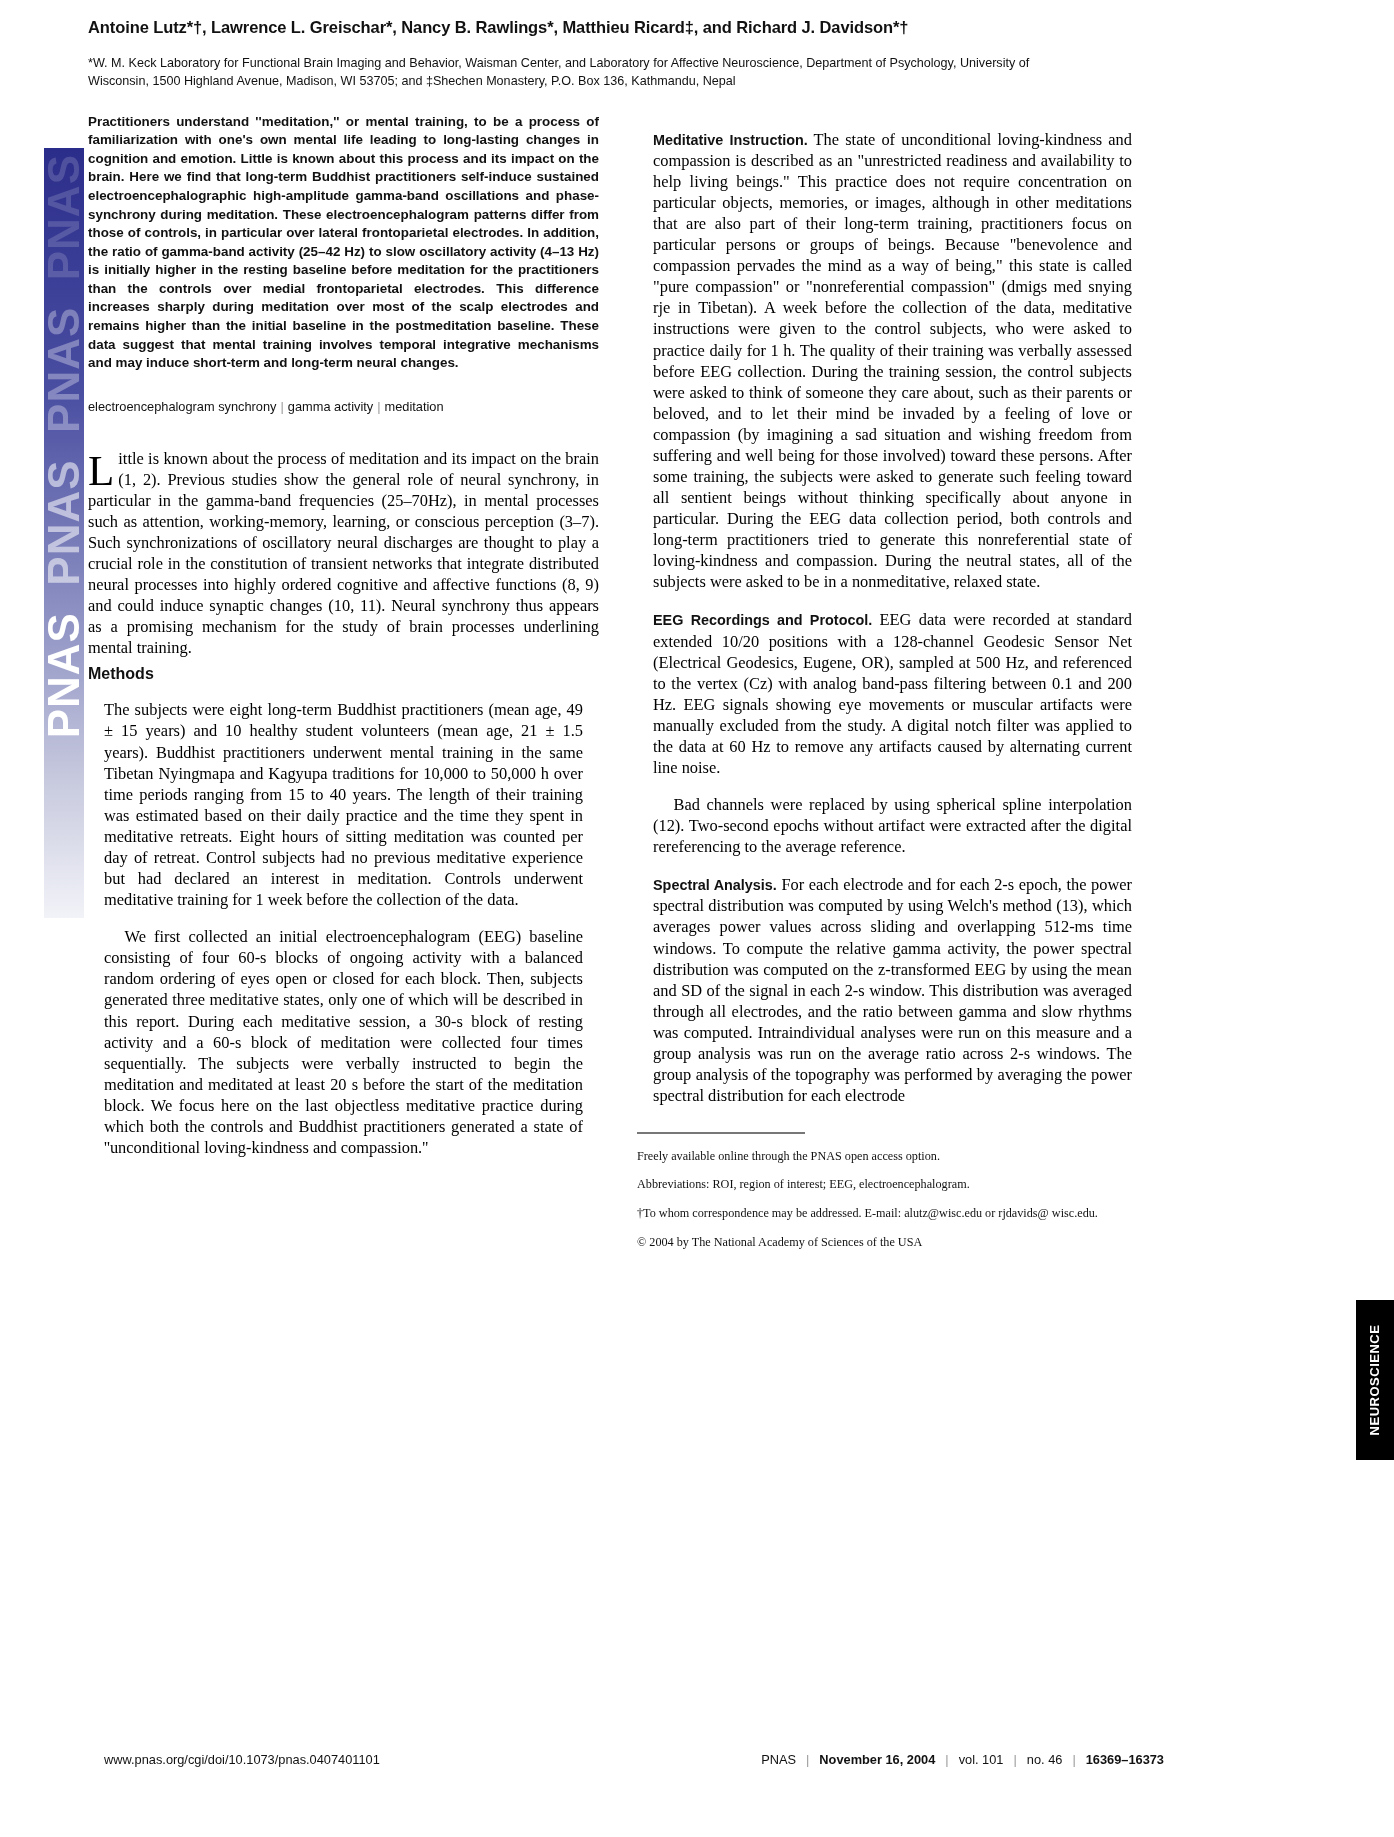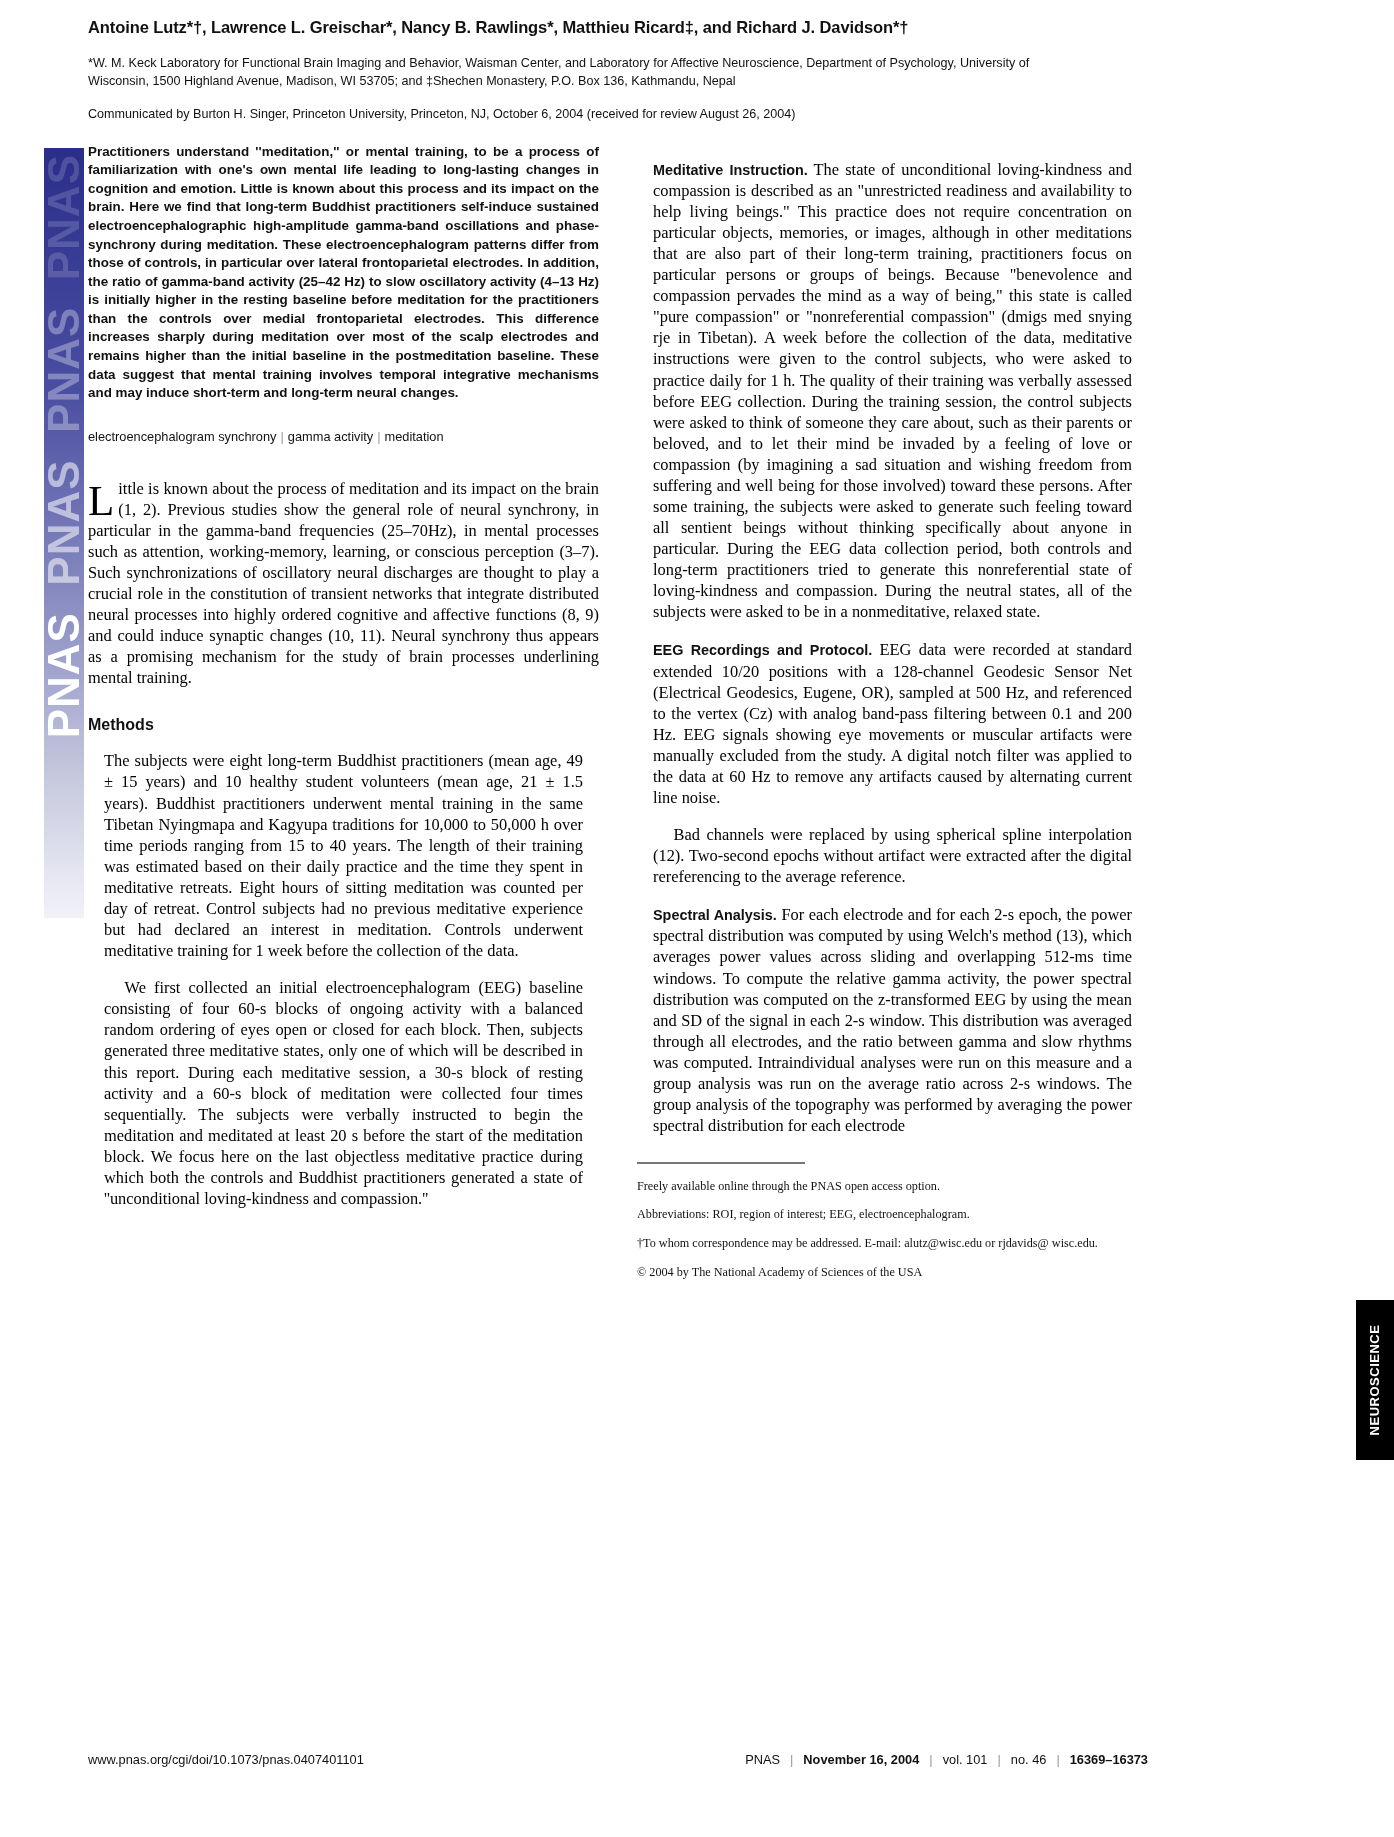--- a/index.html
+++ b/index.html
@@ -174,21 +174,21 @@
     font-weight: normal;
     padding: 3px 4px 0 0;
     margin-top: 2px;
   }
 
   .sec-head {
     font-family: "Liberation Sans", sans-serif;
     font-weight: bold;
     font-size: 16px;
     color: #111111;
-    margin: 28px 0 4px 0;
+    margin: 7px 0 4px 0;
   }
   .run-head {
     font-family: "Liberation Sans", sans-serif;
     font-weight: bold;
     font-size: 14.4px;
     color: #111111;
   }
   .gap { margin-top: 17px; }
 
   
@@ -204,21 +204,21 @@
     line-height: 1.45;
     color: #111111;
     margin: 0 12px 11px 0;
     text-align: justify;
   }
   .footnote.hang { padding-left: 0; }
 
   
   .footer {
     position: absolute;
-    left: 88px;
+    left: 104px;
     top: 1752px;
     width: 1060px;
     display: flex;
     justify-content: space-between;
     align-items: baseline;
     font-family: "Liberation Sans", sans-serif;
     font-size: 12.8px;
     color: #111111;
   }
   .footer-right { display: flex; align-items: baseline; gap: 0; }
@@ -239,21 +239,20 @@
     <span>NEUROSCIENCE</span>
   </div>
 
   <div class="content">
 
 
     <p class="authors">Antoine Lutz*†, Lawrence L. Greischar*, Nancy B. Rawlings*, Matthieu Ricard‡, and Richard J. Davidson*†</p>
 
     <p class="affil">*W. M. Keck Laboratory for Functional Brain Imaging and Behavior, Waisman Center, and Laboratory for Affective Neuroscience, Department of Psychology, University of Wisconsin, 1500 Highland Avenue, Madison, WI 53705; and ‡Shechen Monastery, P.O. Box 136, Kathmandu, Nepal</p>
 
-    <p class="communicated">Communicated by Burton H. Singer, Princeton University, Princeton, NJ, October 6, 2004 (received for review August 26, 2004)</p>
 
     <div class="cols">
 
       <div class="col">
 
         <p class="abstract">Practitioners understand ''meditation,'' or mental training, to be a process of familiarization with one's own mental life leading to long-lasting changes in cognition and emotion. Little is known about this process and its impact on the brain. Here we find that long-term Buddhist practitioners self-induce sustained electroencephalographic high-amplitude gamma-band oscillations and phase-synchrony during meditation. These electroencephalogram patterns differ from those of controls, in particular over lateral frontoparietal electrodes. In addition, the ratio of gamma-band activity (25–42 Hz) to slow oscillatory activity (4–13 Hz) is initially higher in the resting baseline before meditation for the practitioners than the controls over medial frontoparietal electrodes. This difference increases sharply during meditation over most of the scalp electrodes and remains higher than the initial baseline in the postmeditation baseline. These data suggest that mental training involves temporal integrative mechanisms and may induce short-term and long-term neural changes.</p>
 
         <p class="keywords"><span>electroencephalogram synchrony</span><span class="kw-sep">|</span><span>gamma activity</span><span class="kw-sep">|</span><span>meditation</span></p>
 
         <p class="dropcap-p"><span class="dropcap">L</span><span>ittle is known about the process of meditation and its impact on the brain (1, 2). Previous studies show the general role of neural synchrony, in particular in the gamma-band frequencies (25–70Hz), in mental processes such as attention, working-memory, learning, or conscious perception (3–7). Such synchronizations of oscillatory neural discharges are thought to play a crucial role in the constitution of transient networks that integrate distributed neural processes into highly ordered cognitive and affective functions (8, 9) and could induce synaptic changes (10, 11). Neural synchrony thus appears as a promising mechanism for the study of brain processes underlining mental training.</span></p>

